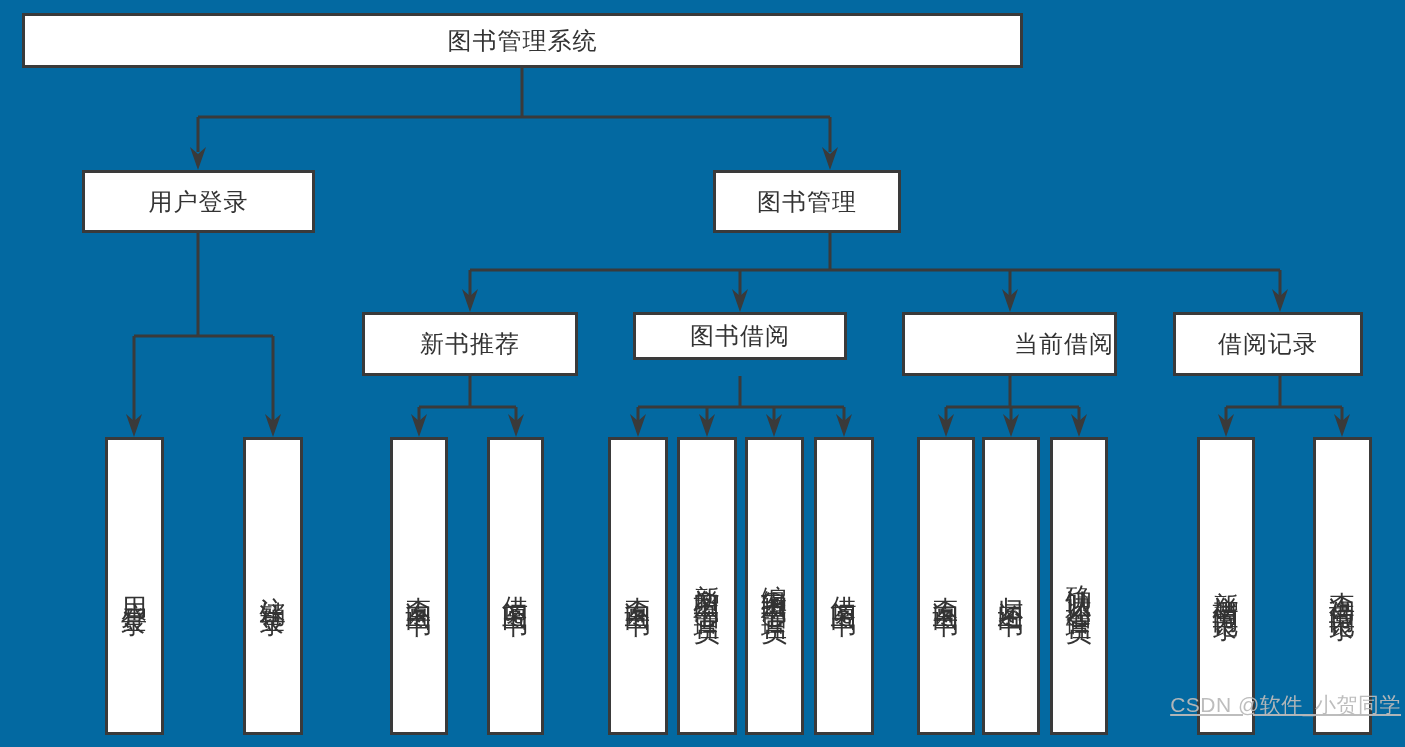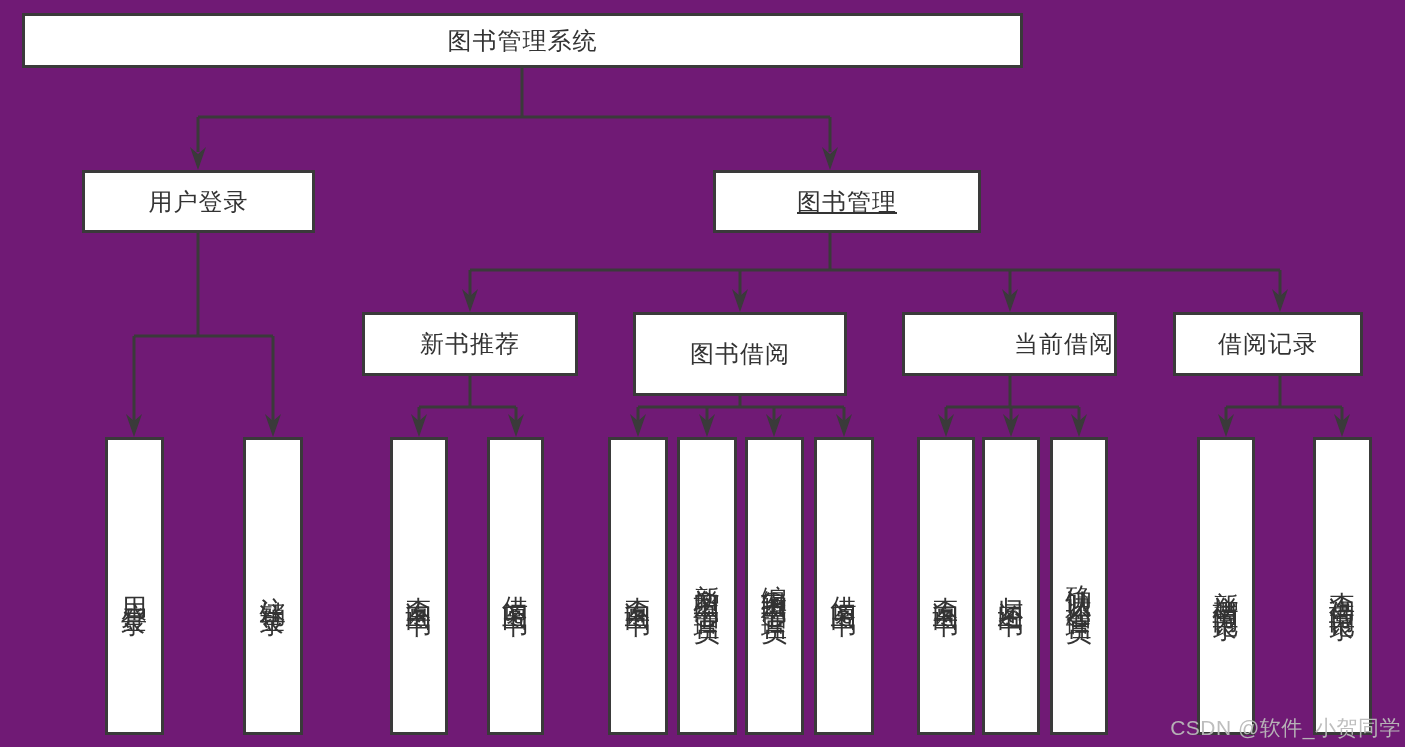--- a/index.html
+++ b/index.html
@@ -4,21 +4,21 @@
 <style>
   html, body {
     margin: 0;
     padding: 0;
     background: #ffffff;
   }
   .stage {
     position: relative;
     width: 1405px;
     height: 747px;
-    background: #701a75;
+    background: #0369a1;
     font-family: "Liberation Sans", "DejaVu Sans", sans-serif;
     overflow: hidden;
   }
   .connectors {
     position: absolute;
     left: 0;
     top: 0;
     width: 1405px;
     height: 747px;
     pointer-events: none;
@@ -42,26 +42,27 @@
     writing-mode: vertical-rl;
     text-orientation: mixed;
     font-size: 26px;
     letter-spacing: 5px;
     line-height: 1;
     white-space: nowrap;
   }
   .watermark {
     position: absolute;
     right: 4px;
-    top: 714px;
+    top: 691px;
     font-size: 21px;
     color: rgba(185, 185, 185, 0.95);
     white-space: nowrap;
     z-index: 10;
     letter-spacing: 0.5px;
+    text-decoration: underline;
   }
 </style>
 </head>
 <body>
 
 <div class="stage">
 
   <svg class="connectors" viewBox="0 0 1405 747" xmlns="http://www.w3.org/2000/svg">
     <g stroke="#3a3a3a" stroke-width="3" fill="none">
 
@@ -105,28 +106,28 @@
     </g>
   </svg>
 
   <div class="node" style="left:22px; top:13px; width:1001px; height:55px;">
     <span class="h-label">图书管理系统</span>
   </div>
 
   <div class="node" style="left:82px; top:170px; width:233px; height:63px;">
     <span class="h-label">用户登录</span>
   </div>
-  <div class="node" style="left:713px; top:170px; width:268px; height:63px;text-decoration:underline;">
+  <div class="node" style="left:713px; top:170px; width:188px; height:63px;">
     <span class="h-label">图书管理</span>
   </div>
 
   <div class="node" style="left:362px; top:312px; width:216px; height:64px;align-items:center;">
     <span class="h-label">新书推荐</span>
   </div>
-  <div class="node" style="left:633px; top:312px; width:214px; height:84px;">
+  <div class="node" style="left:633px; top:312px; width:214px; height:48px;">
     <span class="h-label">图书借阅</span>
   </div>
   <div class="node" style="left:902px; top:312px; width:215px; height:64px;justify-content:flex-end;">
     <span class="h-label">当前借阅</span>
   </div>
   <div class="node" style="left:1173px; top:312px; width:190px; height:64px;">
     <span class="h-label">借阅记录</span>
   </div>
 
   <div class="node v-node" style="left:105px; top:437px; width:59px; height:298px;">

